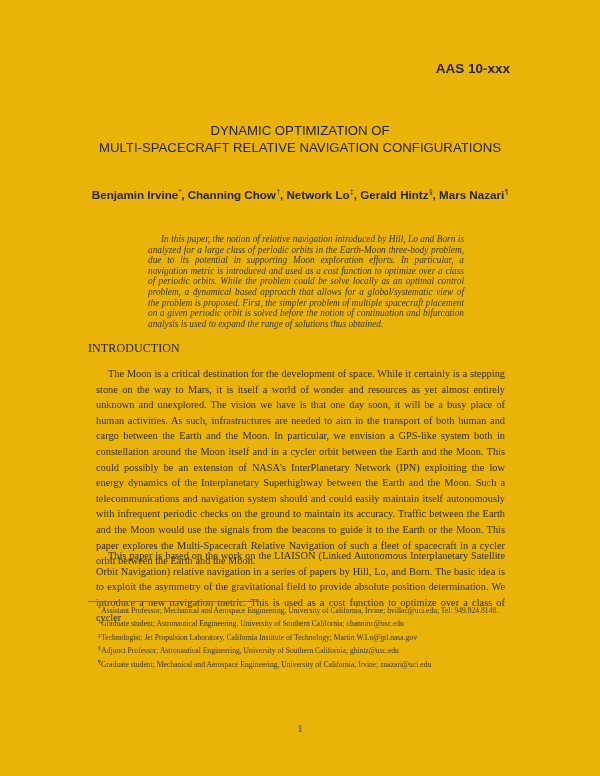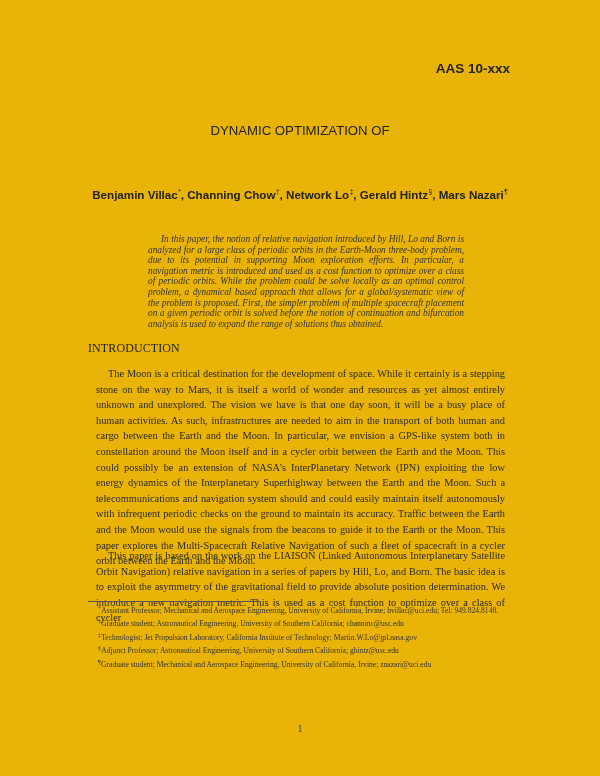--- a/index.html
+++ b/index.html
@@ -35,24 +35,25 @@
 </style>
 </head>
 <body>
 
 <div class="page">
 
   <div class="report-id sans">AAS 10-xxx</div>
 
   <div class="title sans">
     <div>DYNAMIC OPTIMIZATION OF</div>
+    <div>MULTI-SPACECRAFT RELATIVE NAVIGATION CONFIGURATIONS</div>
   </div>
 
   <div class="authors sans">
-    <span>Benjamin Villac</span><sup>*</sup><span>, </span>
+    <span>Benjamin Irvine</span><sup>*</sup><span>, </span>
     <span>Channing Chow</span><sup>†</sup><span>, </span>
     <span>Network Lo</span><sup>‡</sup><span>, </span>
     <span>Gerald Hintz</span><sup>§</sup><span>, </span>
     <span>Mars Nazari</span><sup>¶</sup>
   </div>
 
   <div class="abstract serif">
     <p>In this paper, the notion of relative navigation introduced by Hill, Lo and Born is analyzed for a large class of periodic orbits in the Earth-Moon three-body problem, due to its potential in supporting Moon exploration efforts. In particular, a navigation metric is introduced and used as a cost function to optimize over a class of periodic orbits. While the problem could be solve locally as an optimal control problem, a dynamical based approach that allows for a global/systematic view of the problem is proposed. First, the simpler problem of multiple spacecraft placement on a given periodic orbit is solved before the notion of continuation and bifurcation analysis is used to expand the range of solutions thus obtained.</p>
   </div>
 

